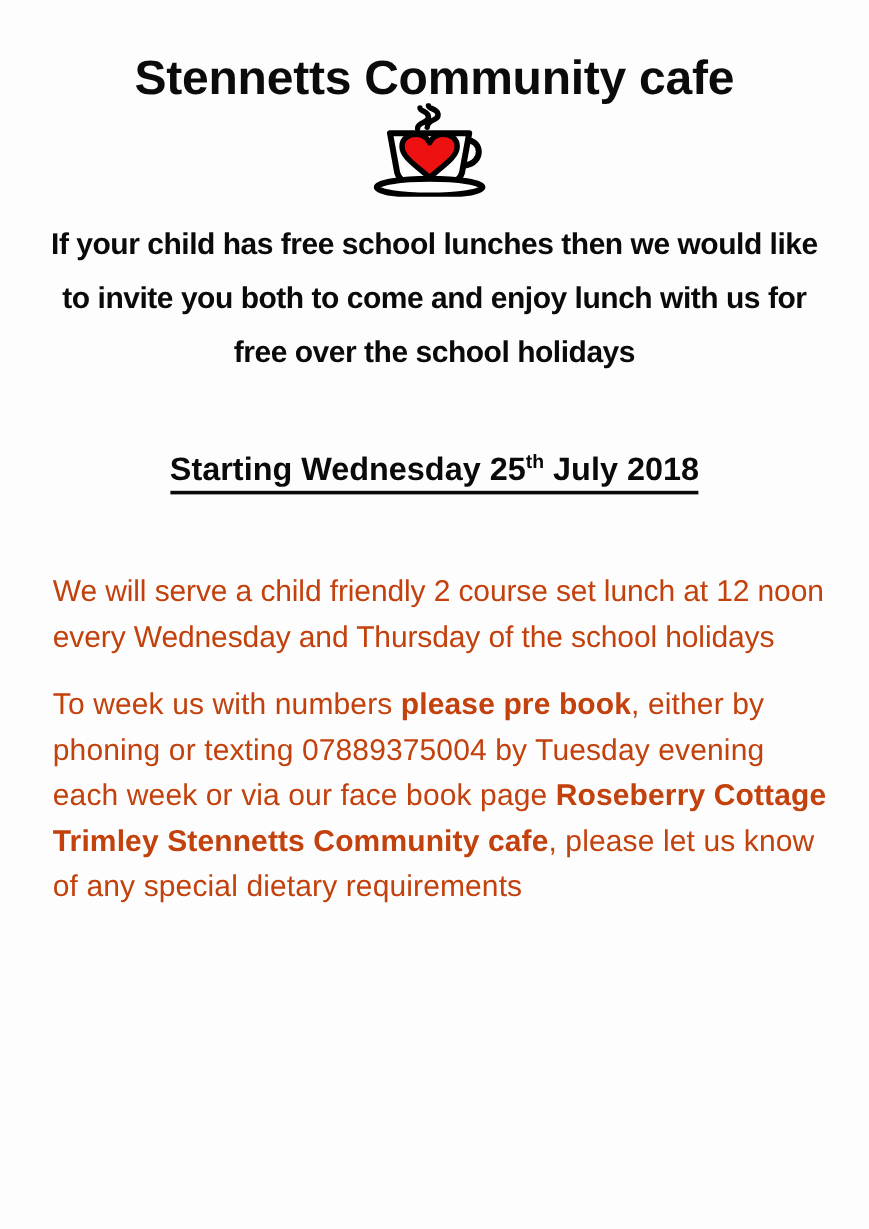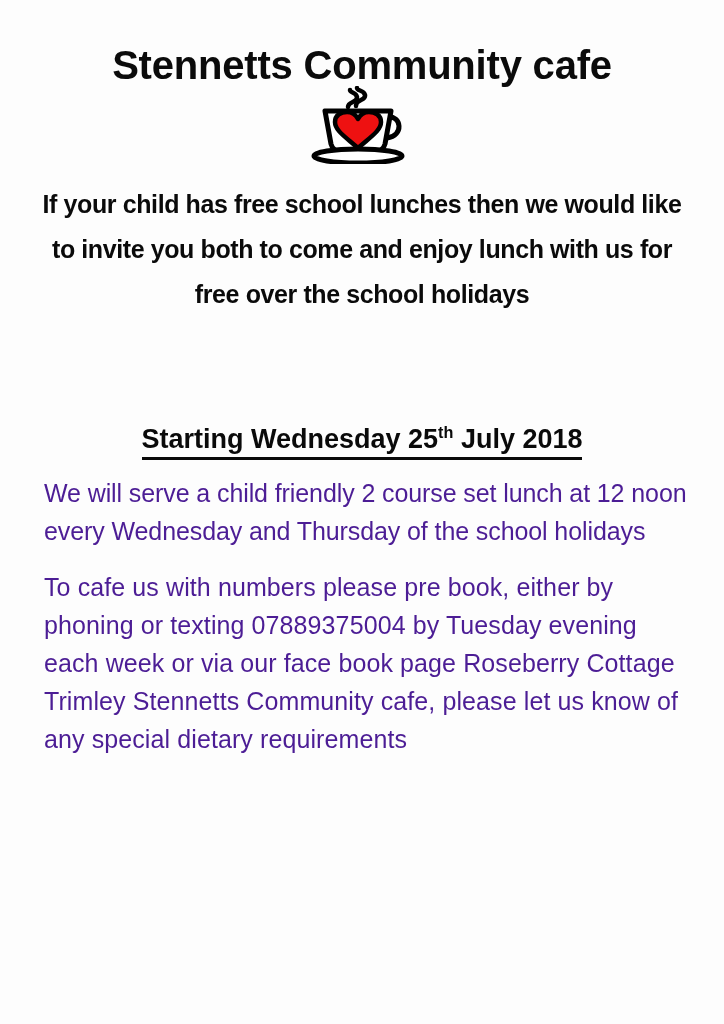--- a/index.html
+++ b/index.html
@@ -70,21 +70,20 @@
   .dateline {
     position: absolute;
     top: 376px;
     left: 0;
     width: 724px;
     text-align: center;
     font-family: "Liberation Sans", sans-serif;
     font-weight: bold;
     font-size: 27px;
     color: #0a0a0a;
-    margin-top: 48px;
   }
   .dateline .u {
     display: inline-block;
     border-bottom: 3px solid #0a0a0a;
     padding-bottom: 2px;
   }
   .dateline sup {
     font-size: 0.6em;
     vertical-align: super;
     line-height: 0;
@@ -93,33 +92,33 @@
   
   .body-block {
     position: absolute;
     top: 474px;
     left: 44px;
     width: 648px;
   }
   .para {
     font-size: 25px;
     line-height: 38px;
-    color: #4c1d95;
+    color: #c2410c;
     margin: 0 0 18px 0;
   }
   .para.p1 {
     font-family: "Liberation Sans", sans-serif;
     letter-spacing: -0.1px;
   }
   .para.pn {
     font-family: "Liberation Sans Narrow", "Liberation Sans", sans-serif;
     letter-spacing: 0.1px;
   }
   .para b {
-    font-weight: normal;
+    font-weight: bold;
   }
   .para:last-child {
     margin-bottom: 0;
   }
 </style>
 </head>
 <body>
 
 <div class="poster">
 
@@ -150,19 +149,19 @@
   <div class="headline">If your child has free school lunches then we would like to invite you both to come and enjoy lunch with us for free over the school holidays</div>
 
   <div class="dateline">
     <span class="u"><span>Starting Wednesday 25</span><sup>th</sup><span> July 2018</span></span>
   </div>
 
   <div class="body-block">
 
     <p class="para p1">We will serve a child friendly 2 course set lunch at 12 noon every Wednesday and Thursday of the school holidays</p>
 
-    <p class="para pn"><span>To cafe us with numbers </span><b>please pre book</b><span>, either by phoning or texting 07889375004 by Tuesday evening each week or via our face book page </span><b>Roseberry Cottage Trimley Stennetts Community cafe</b><span>, please let us know of any special dietary requirements</span></p>
+    <p class="para pn"><span>To week us with numbers </span><b>please pre book</b><span>, either by phoning or texting 07889375004 by Tuesday evening each week or via our face book page </span><b>Roseberry Cottage Trimley Stennetts Community cafe</b><span>, please let us know of any special dietary requirements</span></p>
 
 
 
   </div>
 
 </div>
 
 </body></html>

